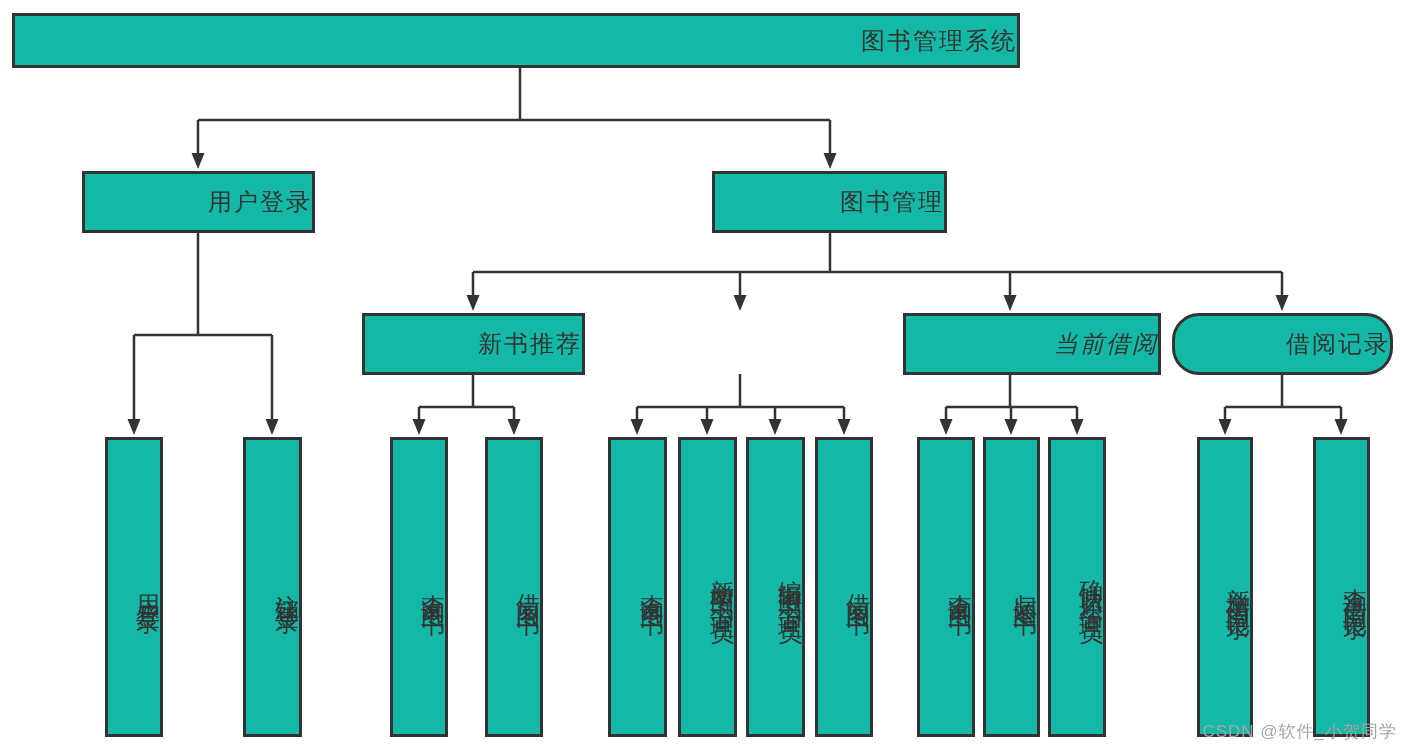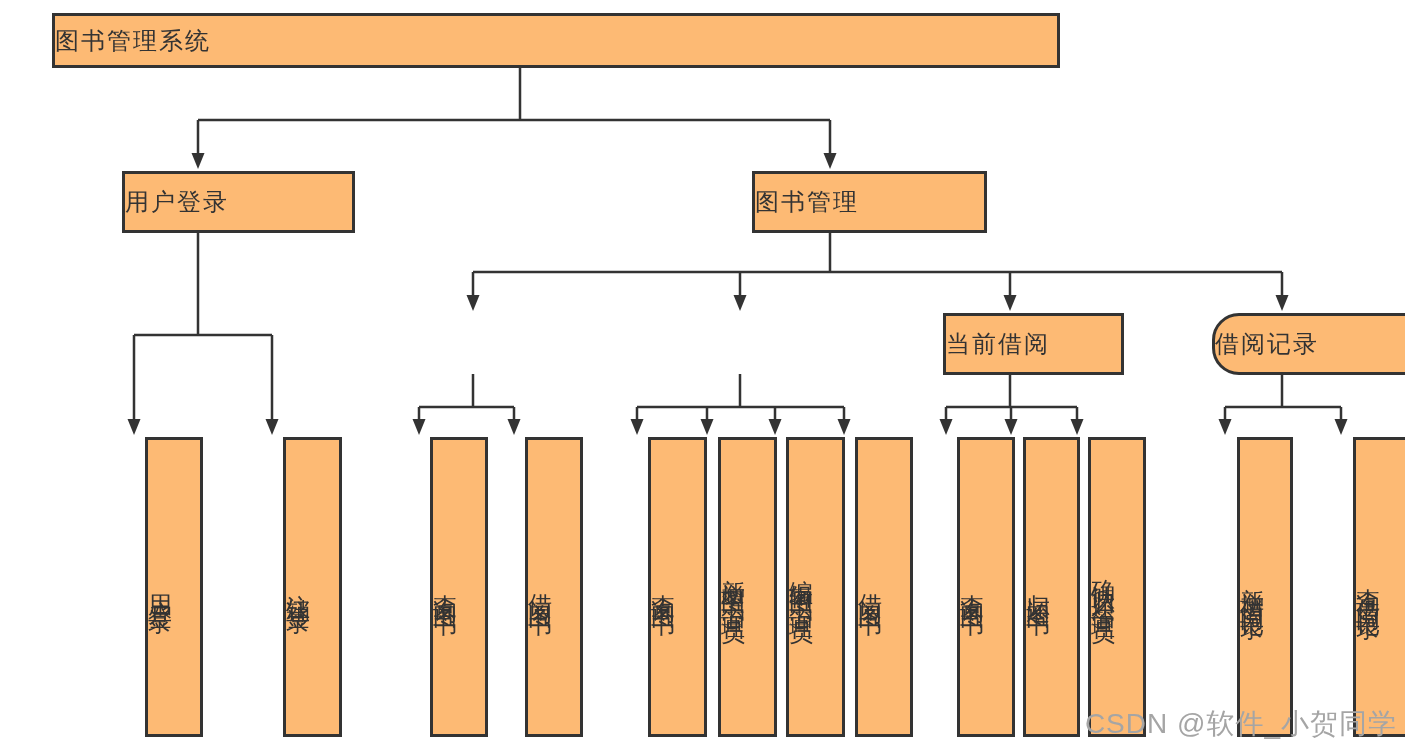--- a/index.html
+++ b/index.html
@@ -10,45 +10,44 @@
     background: var(--background, #ffffff);
     font-family: "Liberation Sans", "DejaVu Sans", sans-serif;
     color: var(--text, #333333);
     overflow: hidden;
   }
   .connectors { position: absolute; left: 0; top: 0; z-index: 1; }
   .box {
     position: absolute;
     box-sizing: border-box;
     border: 3px solid var(--line, #333333);
-    background: #fdba74;
+    background: #14b8a6;
     display: flex;
     align-items: center;
-    justify-content: flex-start;
+    justify-content: flex-end;
     z-index: 2;
-    margin-left: 40px;
   }
   .hlabel {
     font-size: 24px;
     letter-spacing: 2px;
     white-space: nowrap;
   }
   .vlabel {
     writing-mode: vertical-rl;
     text-orientation: mixed;
     font-size: 24px;
     letter-spacing: 6px;
     line-height: 1;
     white-space: nowrap;
   }
   .watermark {
     position: absolute;
     right: 8px;
     bottom: 4px;
-    font-size: 28px;
+    font-size: 17px;
     letter-spacing: 1px;
     color: var(--watermark, #a5a5a5);
     z-index: 6;
     white-space: nowrap;
   }
 </style>
 </head>
 <body>
 
 <div class="stage">
@@ -96,21 +95,24 @@
     <span class="hlabel">图书管理系统</span>
   </div>
 
   <div class="box" style="left:82px; top:171px; width:233px; height:62px;">
     <span class="hlabel">用户登录</span>
   </div>
   <div class="box" style="left:712px; top:171px; width:235px; height:62px;">
     <span class="hlabel">图书管理</span>
   </div>
 
-  <div class="box" style="left:903px; top:313px; width:181px; height:62px;">
+  <div class="box" style="left:362px; top:313px; width:223px; height:62px;">
+    <span class="hlabel">新书推荐</span>
+  </div>
+  <div class="box" style="left:903px; top:313px; width:258px; height:62px;font-style:italic;">
     <span class="hlabel">当前借阅</span>
   </div>
   <div class="box" style="left:1172px; top:313px; width:221px; height:62px;border-radius:27px;">
     <span class="hlabel">借阅记录</span>
   </div>
 
   <div class="box" style="left:105px; top:437px; width:58px; height:300px;">
     <span class="vlabel">用户登录</span>
   </div>
   <div class="box" style="left:243px; top:437px; width:59px; height:300px;">

